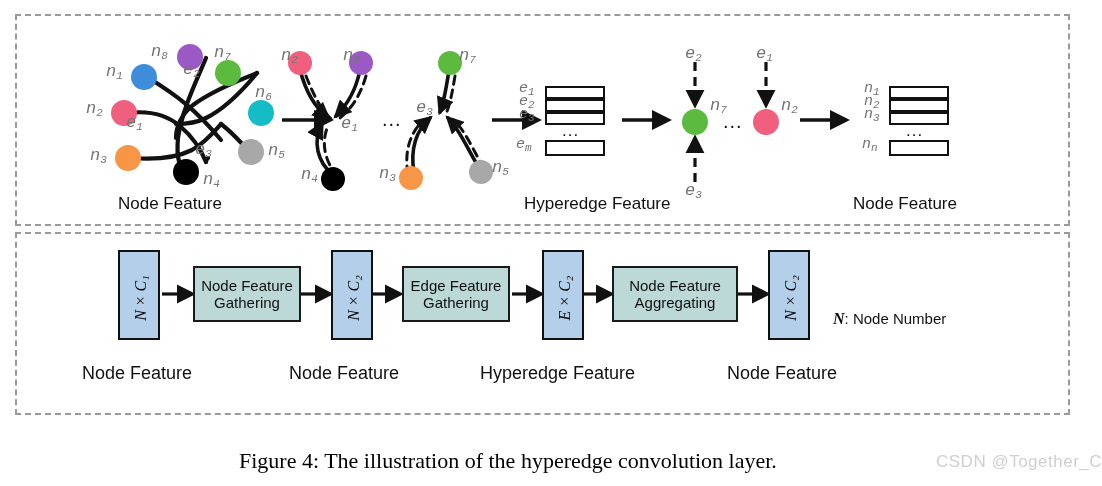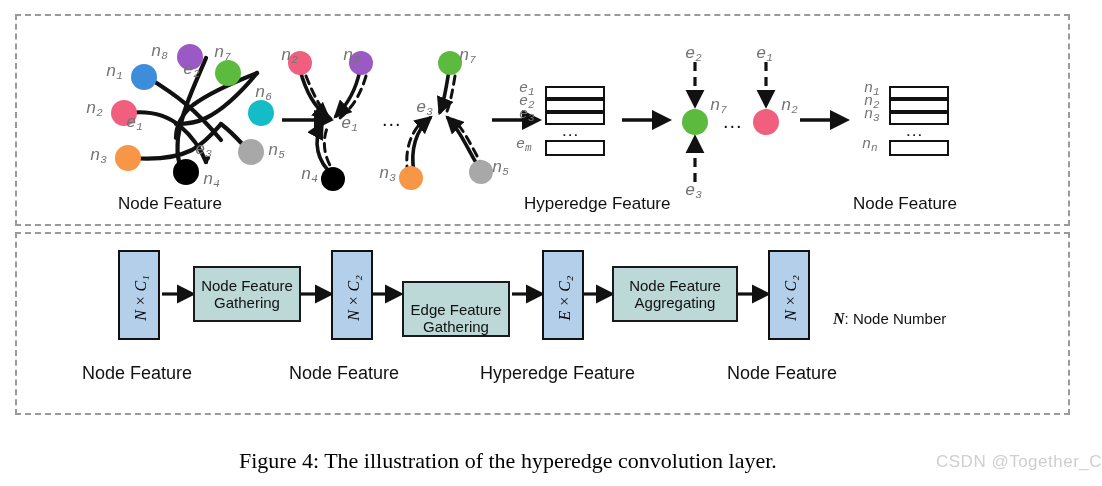--- a/index.html
+++ b/index.html
@@ -186,21 +186,21 @@
 
   <div class="matbar" style="left:118px;top:250px;width:42px;height:90px;">
     <div class="barTxt" style="left:-24px;top:37px;width:90px;text-align:center;">N × C₁</div>
   </div>
   <div class="procbox" style="left:193px;top:266px;width:108px;height:56px;">
     <span><span>Node Feature</span><br><span>Gathering</span></span>
   </div>
   <div class="matbar" style="left:331px;top:250px;width:42px;height:90px;">
     <div class="barTxt" style="left:-24px;top:37px;width:90px;text-align:center;">N × C₂</div>
   </div>
-  <div class="procbox" style="left:402px;top:281px;width:108px;height:56px;align-items:flex-end;">
+  <div class="procbox" style="left:402px;top:266px;width:108px;height:56px;">
     <span><span>Edge Feature</span><br><span>Gathering</span></span>
   </div>
   <div class="matbar" style="left:542px;top:250px;width:42px;height:90px;">
     <div class="barTxt" style="left:-24px;top:37px;width:90px;text-align:center;">E × C₂</div>
   </div>
   <div class="procbox" style="left:612px;top:266px;width:126px;height:56px;">
     <span><span>Node Feature</span><br><span>Aggregating</span></span>
   </div>
   <div class="matbar" style="left:768px;top:250px;width:42px;height:90px;">
     <div class="barTxt" style="left:-24px;top:37px;width:90px;text-align:center;">N × C₂</div>

